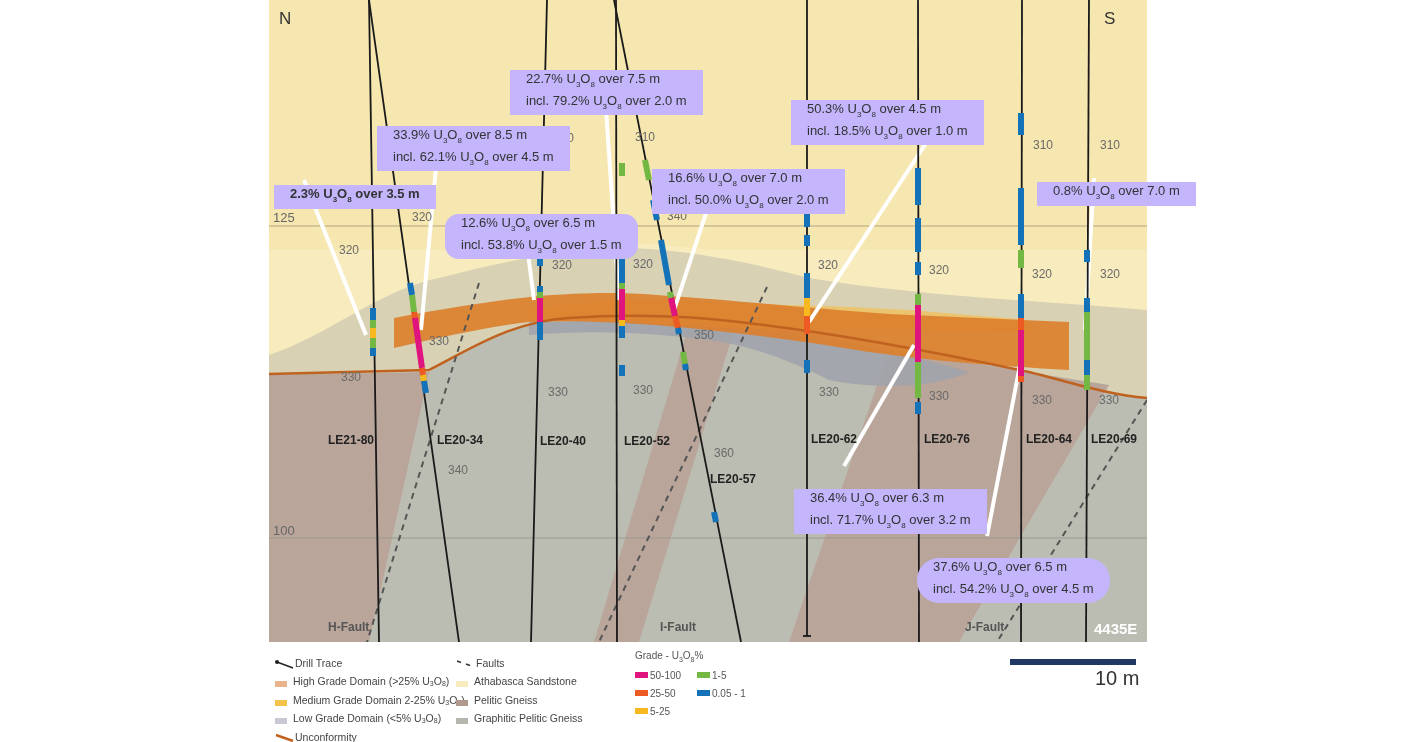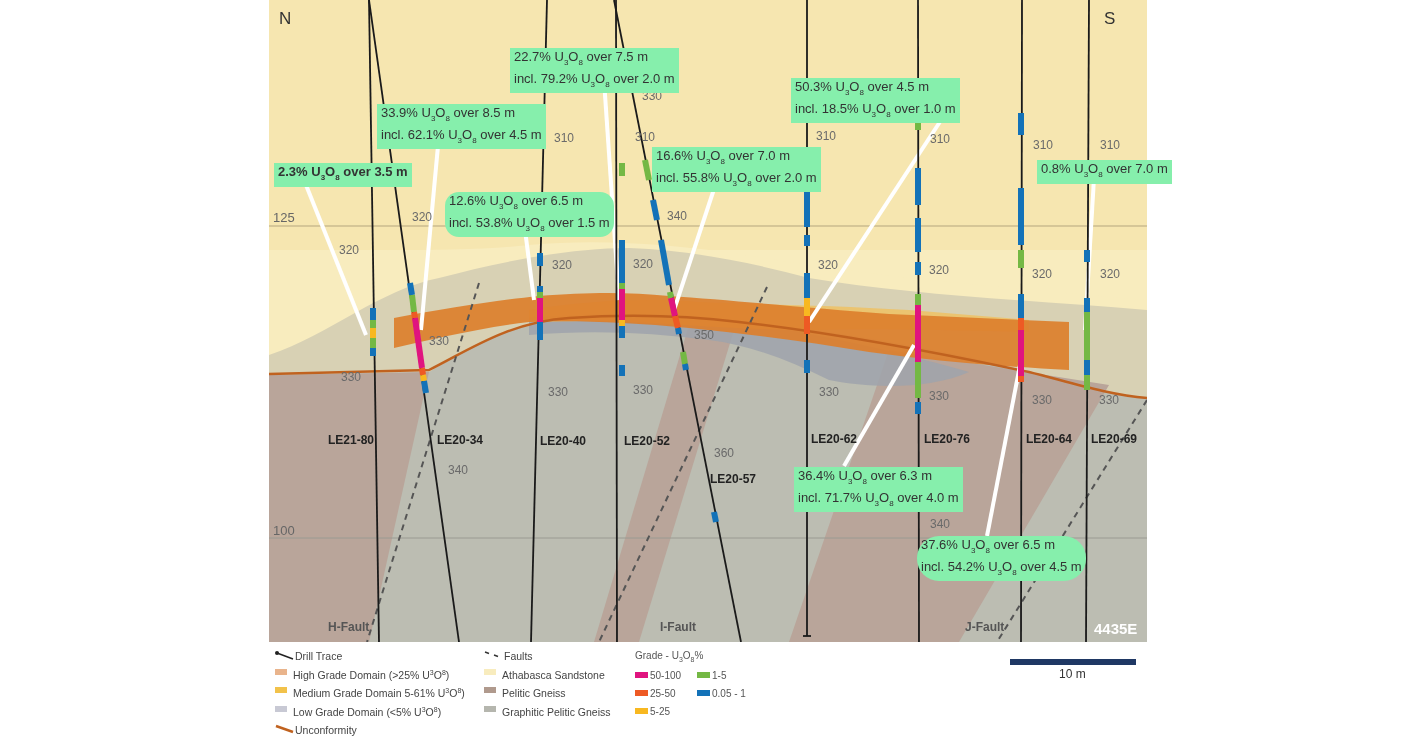--- a/index.html
+++ b/index.html
@@ -1,31 +1,31 @@
 <!DOCTYPE html>
 <html><head>
 <meta charset="utf-8">
 <style>
   html, body { margin: 0; padding: 0; background: #ffffff; }
   body { width: 1416px; height: 742px; position: relative; overflow: hidden; font-family: "Liberation Sans", "DejaVu Sans", sans-serif; }
   #section { position: absolute; left: 269px; top: 0; width: 878px; height: 642px; }
   #section svg { display: block; }
   .svgtext { font-family: "Liberation Sans", "DejaVu Sans", sans-serif; }
-  .callout { position: absolute; background: #86efac; color: #333333; font-size: 13px; line-height: 16px; padding: 1px 4px; white-space: nowrap; }
+  .callout { position: absolute; background: #c4b5fd; color: #333333; font-size: 13px; line-height: 16px; padding: 1px 16px; white-space: nowrap; margin-top: 22px; }
   .callout sub { font-size: 8px; }
   .legend { position: absolute; font-size: 10.5px; color: #444444; }
-  .legend .row { display: flex; align-items: flex-start; height: 18.5px; }
+  .legend .row { display: flex; align-items: flex-end; height: 18.5px; }
   .legend .sw { width: 12px; height: 6px; margin-right: 6px; display: inline-block; }
   .gradeleg { position: absolute; font-size: 10px; color: #555; }
   .gradeleg .title { height: 18px; }
   .gradeleg .grid { display: grid; grid-template-columns: 62px 70px; row-gap: 4px; }
   .gradeleg .item { display: flex; align-items: center; height: 14px; }
   .gradeleg .sw { width: 13px; height: 6px; margin-right: 2px; }
   .scalebar { position: absolute; left: 1010px; top: 659px; width: 126px; height: 6px; background: #1f3864; }
-  .scalelabel { position: absolute; left: 1059px; top: 667px; font-size: 12px; color: #333; }
+  .scalelabel { position: absolute; left: 1095px; top: 667px; font-size: 20px; color: #333; }
 </style>
 </head>
 <body>
 
 <div id="section">
 <svg width="878" height="642" viewBox="0 0 878 642" xmlns="http://www.w3.org/2000/svg">
 
   <rect x="0" y="0" width="878" height="642" fill="#f8ecbe"></rect>
   <rect x="0" y="0" width="878" height="250" fill="#f6e6b0"></rect>
   <path d="M0,250 C120,250 200,252 260,245 C340,238 420,245 520,262 C620,278 760,290 878,300 L878,642 L0,642 Z" fill="#f8ecbe"></path>
@@ -217,32 +217,32 @@
 <div class="callout" style="left:445px;top:192px;border-radius:14px;">
   <div><span>12.6%</span> <span>U</span><sub>3</sub><span>O</span><sub>8</sub> <span>over 6.5 m</span></div>
   <div><span>incl. 53.8%</span> <span>U</span><sub>3</sub><span>O</span><sub>8</sub> <span>over 1.5 m</span></div>
 </div>
 <div class="callout" style="left:510px;top:48px;">
   <div><span>22.7%</span> <span>U</span><sub>3</sub><span>O</span><sub>8</sub> <span>over 7.5 m</span></div>
   <div><span>incl. 79.2%</span> <span>U</span><sub>3</sub><span>O</span><sub>8</sub> <span>over 2.0 m</span></div>
 </div>
 <div class="callout" style="left:652px;top:147px;">
   <div><span>16.6%</span> <span>U</span><sub>3</sub><span>O</span><sub>8</sub> <span>over 7.0 m</span></div>
-  <div><span>incl. 55.8%</span> <span>U</span><sub>3</sub><span>O</span><sub>8</sub> <span>over 2.0 m</span></div>
+  <div><span>incl. 50.0%</span> <span>U</span><sub>3</sub><span>O</span><sub>8</sub> <span>over 2.0 m</span></div>
 </div>
 <div class="callout" style="left:791px;top:78px;">
   <div><span>50.3%</span> <span>U</span><sub>3</sub><span>O</span><sub>8</sub> <span>over 4.5 m</span></div>
   <div><span>incl. 18.5%</span> <span>U</span><sub>3</sub><span>O</span><sub>8</sub> <span>over 1.0 m</span></div>
 </div>
 <div class="callout" style="left:1037px;top:160px;">
   <span>0.8%</span> <span>U</span><sub>3</sub><span>O</span><sub>8</sub> <span>over 7.0 m</span>
 </div>
 <div class="callout" style="left:794px;top:467px;">
   <div><span>36.4%</span> <span>U</span><sub>3</sub><span>O</span><sub>8</sub> <span>over 6.3 m</span></div>
-  <div><span>incl. 71.7%</span> <span>U</span><sub>3</sub><span>O</span><sub>8</sub> <span>over 4.0 m</span></div>
+  <div><span>incl. 71.7%</span> <span>U</span><sub>3</sub><span>O</span><sub>8</sub> <span>over 3.2 m</span></div>
 </div>
 <div class="callout" style="left:917px;top:536px;border-radius:22px;">
   <div><span>37.6%</span> <span>U</span><sub>3</sub><span>O</span><sub>8</sub> <span>over 6.5 m</span></div>
   <div><span>incl. 54.2%</span> <span>U</span><sub>3</sub><span>O</span><sub>8</sub> <span>over 4.5 m</span></div>
 </div>
 
 <div class="legend" style="left:275px;top:650px;">
   <div class="row">
     <svg width="20" height="10" style="margin-right:0">
         <circle cx="2" cy="3" r="2" fill="#222"></circle>
@@ -253,21 +253,21 @@
   <div class="row">
     <span class="sw" style="background:#e9b48c"></span>
     <span>High Grade Domain  (&gt;25% U</span>
       <sub style="font-size:7px">3</sub>
       <span>O</span>
       <sub style="font-size:7px">8</sub>
       <span>)</span>
   </div>
   <div class="row">
     <span class="sw" style="background:#f2c24a"></span>
-    <span>Medium Grade Domain 5-61% U</span>
+    <span>Medium Grade Domain 2-25% U</span>
       <sub style="font-size:7px">3</sub>
       <span>O</span>
       <sub style="font-size:7px">8</sub>
       <span>)</span>
   </div>
   <div class="row">
     <span class="sw" style="background:#c8c9d4"></span>
     <span>Low Grade Domain (&lt;5% U</span>
       <sub style="font-size:7px">3</sub>
       <span>O</span>
@@ -275,21 +275,21 @@
       <span>)</span>
   </div>
   <div class="row">
     <svg width="20" height="10">
         <line x1="1" y1="2" x2="18" y2="8" stroke="#c0621f" stroke-width="2.5"></line>
       </svg>
     <span>Unconformity</span>
   </div>
 </div>
 
-<div class="legend" style="left:484px;top:650px;">
+<div class="legend" style="left:456px;top:650px;">
   <div class="row">
     <svg width="20" height="10">
         <line x1="1" y1="2" x2="5" y2="3.5" stroke="#333" stroke-width="1.5"></line>
         <line x1="10" y1="5" x2="14" y2="6.5" stroke="#333" stroke-width="1.5"></line>
       </svg>
     <span>Faults</span>
   </div>
   <div class="row">
     <span class="sw" style="background:#f8ecbe"></span>
     <span>Athabasca Sandstone</span>

